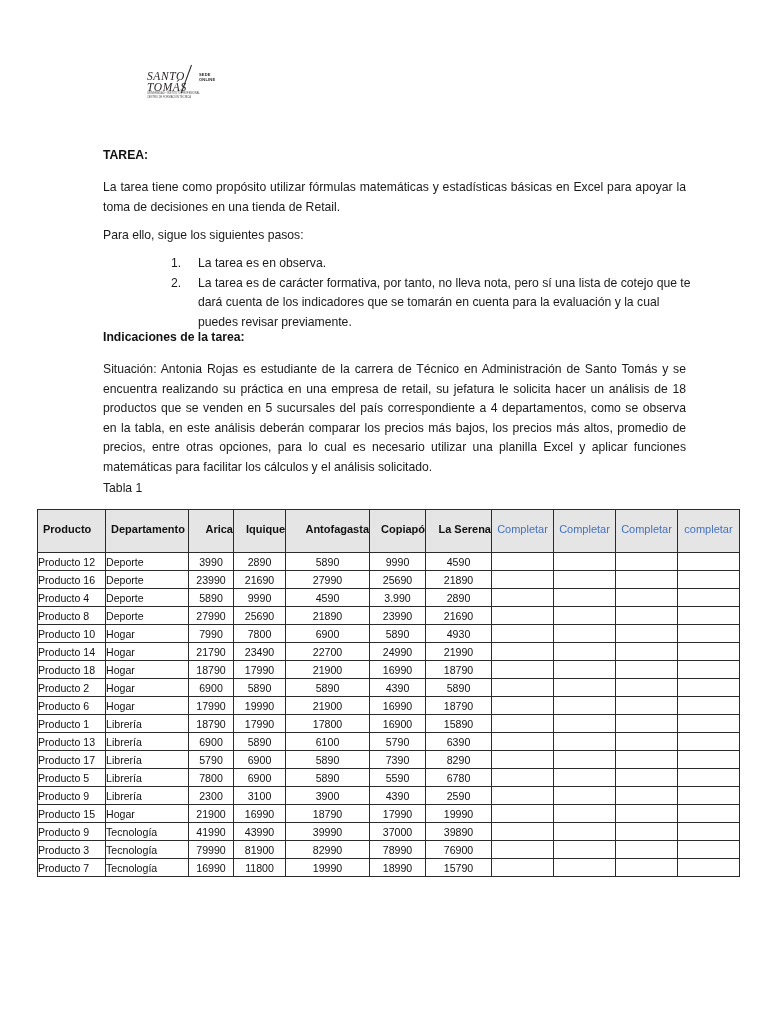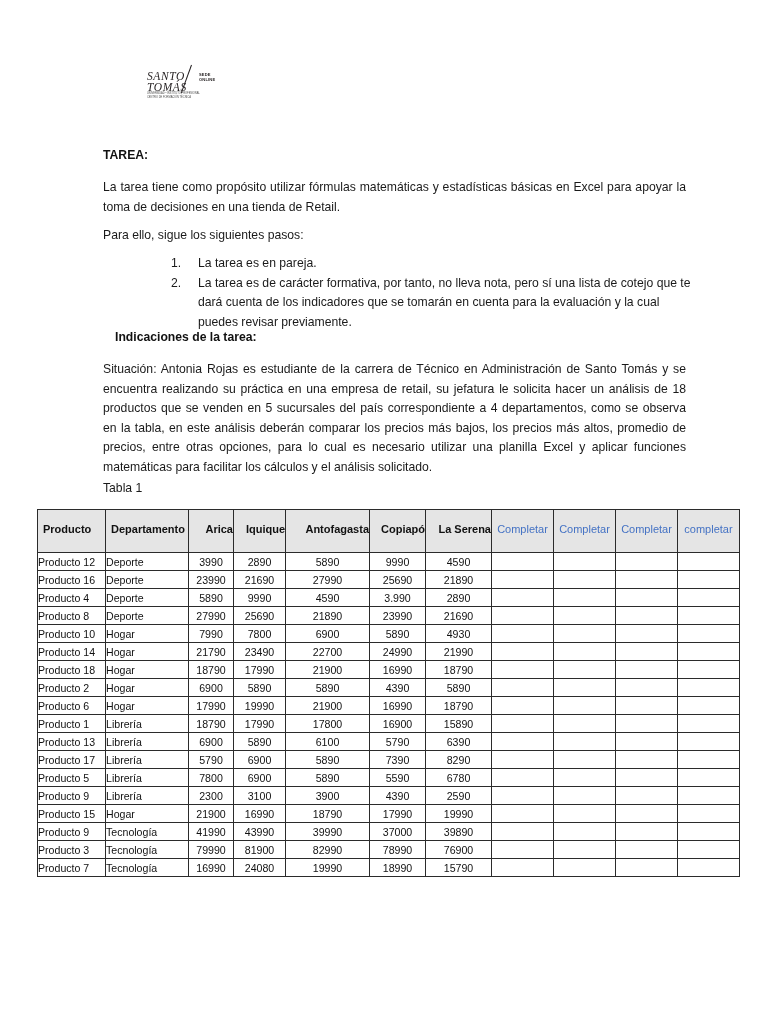--- a/index.html
+++ b/index.html
@@ -215,29 +215,29 @@
 
   <div class="heading" style="top:148px;">TAREA:</div>
 
   <div class="para" style="top:178px;">La tarea tiene como propósito utilizar fórmulas matemáticas y estadísticas básicas en Excel para apoyar la toma de decisiones en una tienda de Retail.</div>
 
   <div class="para para-left" style="top:226px;">Para ello, sigue los siguientes pasos:</div>
 
   <div class="list" style="top:254px;">
     <div class="list-item">
       <span class="list-num">1.</span>
-      <span class="list-text">La tarea es en pareja.</span>
+      <span class="list-text">La tarea es en observa.</span>
     </div>
     <div class="list-item">
       <span class="list-num">2.</span>
       <span class="list-text">La tarea es de carácter formativa, por tanto, no lleva nota, pero sí una lista de cotejo que te dará cuenta de los indicadores que se tomarán en cuenta para la evaluación y la cual puedes revisar previamente.</span>
     </div>
   </div>
 
-  <div class="heading" style="top:330px;margin-left:12px;">Indicaciones de la tarea:</div>
+  <div class="heading" style="top:330px;">Indicaciones de la tarea:</div>
 
   <div class="para" style="top:360px;">Situación: Antonia Rojas es estudiante de la carrera de Técnico en Administración de Santo Tomás y se encuentra realizando su práctica en una empresa de retail, su jefatura le solicita hacer un análisis de 18 productos que se venden en 5 sucursales del país correspondiente a 4 departamentos, como se observa en la tabla, en este análisis deberán comparar los precios más bajos, los precios más altos, promedio de precios, entre otras opciones, para lo cual es necesario utilizar una planilla Excel y aplicar funciones matemáticas para facilitar los cálculos y el análisis solicitado.</div>
 
   <div class="tabla-label" style="top:481px;">Tabla 1</div>
 </div>
 
 <div class="tbl-wrap">
   <table class="data">
     <colgroup>
       <col class="c-prod">
@@ -486,21 +486,21 @@
           <td class="num">76900</td>
           <td class="blank"></td>
           <td class="blank"></td>
           <td class="blank"></td>
           <td class="blank"></td>
         </tr>
         <tr>
           <td class="prod">Producto 7</td>
           <td class="dept">Tecnología</td>
           <td class="num">16990</td>
-          <td class="num">24080</td>
+          <td class="num">11800</td>
           <td class="num">19990</td>
           <td class="num">18990</td>
           <td class="num">15790</td>
           <td class="blank"></td>
           <td class="blank"></td>
           <td class="blank"></td>
           <td class="blank"></td>
         </tr>
       </tbody>
   </table>

